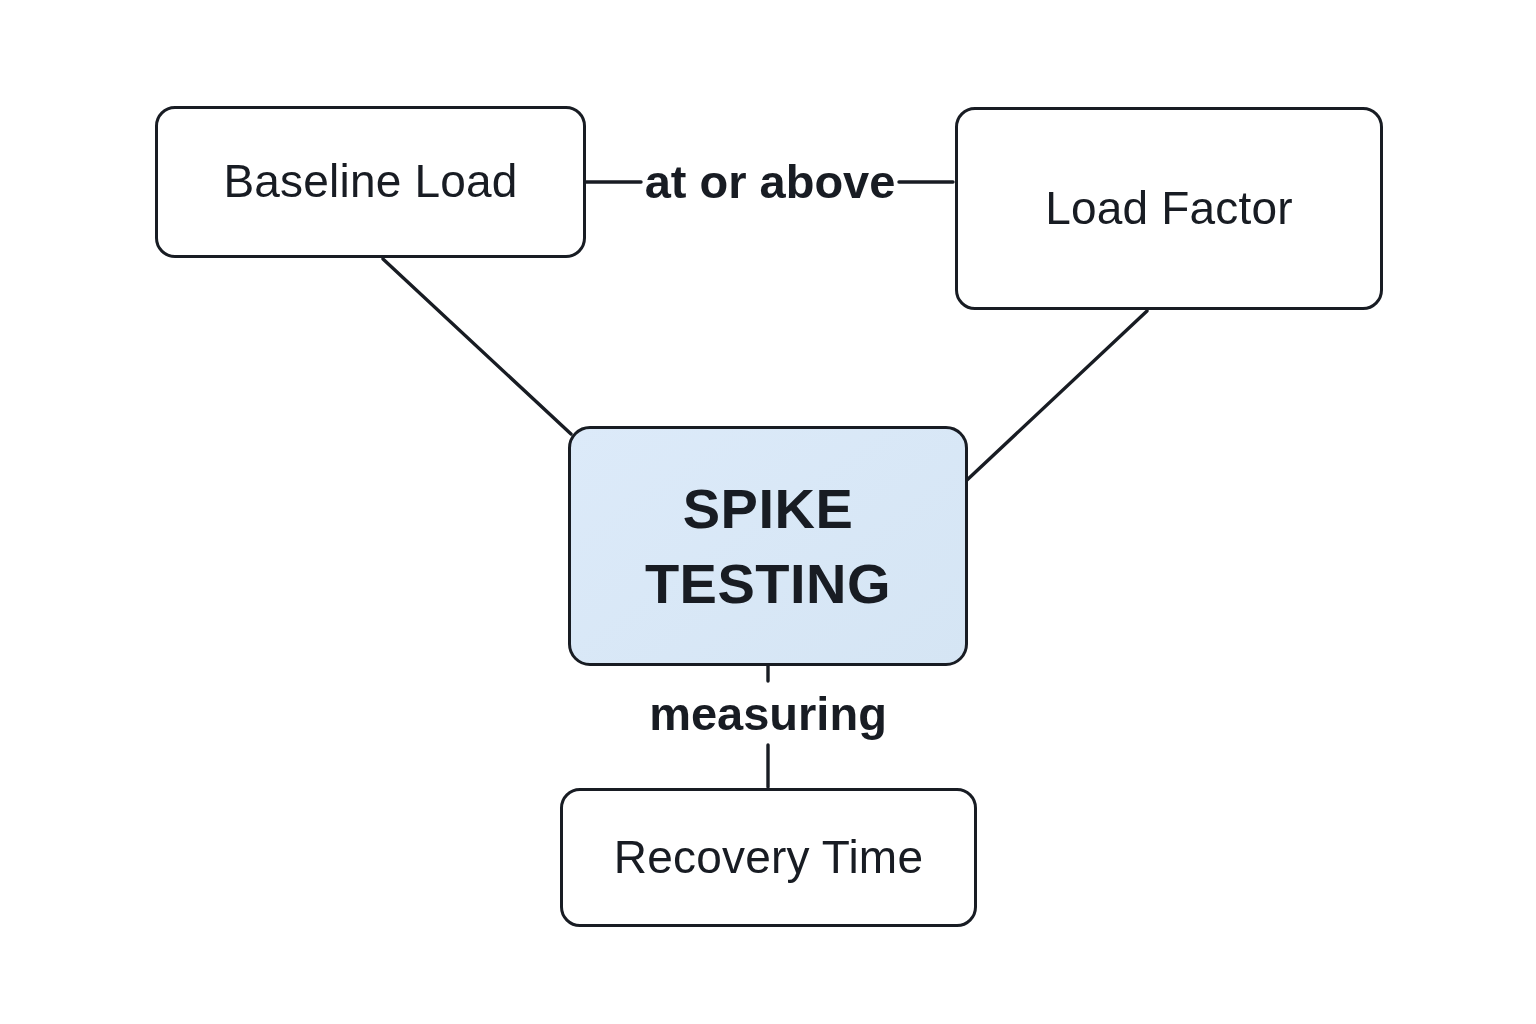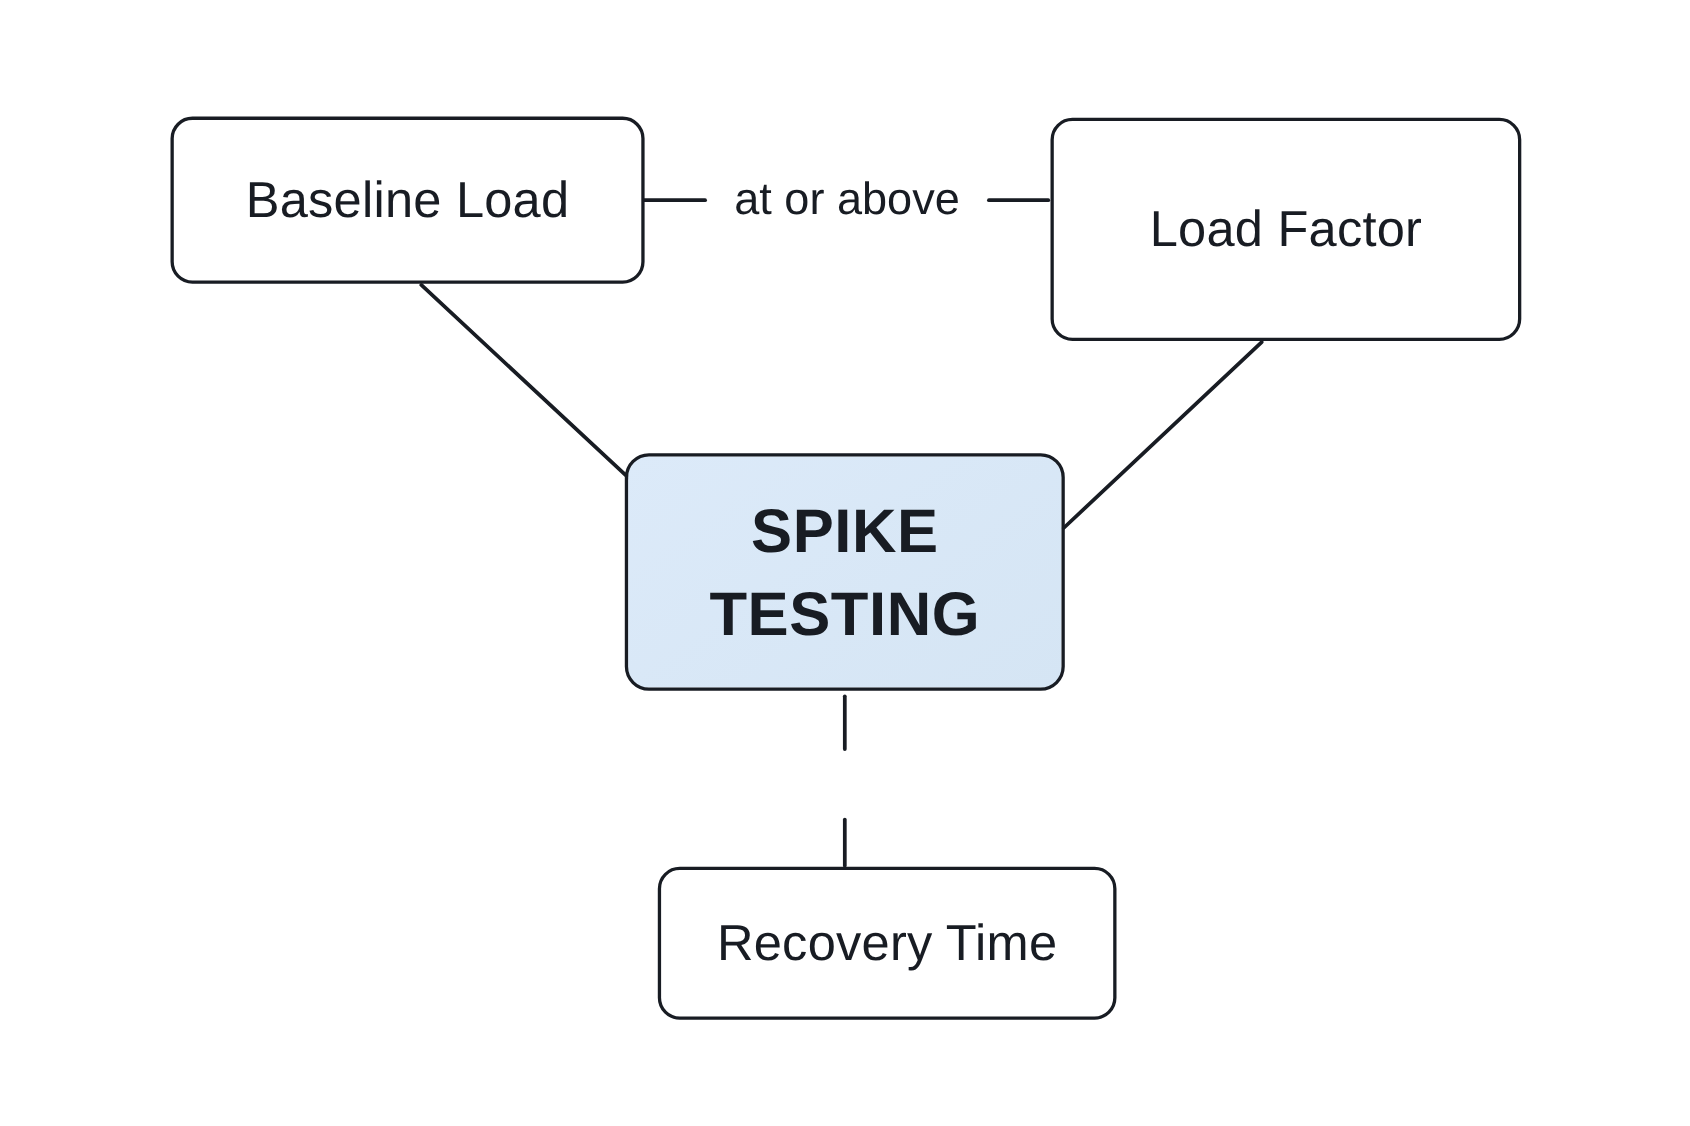--- a/index.html
+++ b/index.html
@@ -63,22 +63,22 @@
     font-size: 56px;
     font-weight: 700;
     line-height: 1.34;
     letter-spacing: 0.5px;
     width: 340px;         
     white-space: normal;
   }
   .edge-label {
     position: absolute;
     transform: translate(-50%, -50%);
-    font-size: 41px;
-    font-weight: 400;
+    font-size: 47px;
+    font-weight: 700;
     white-space: nowrap;
     color: #181c23;
   }
 </style>
 </head>
 <body>
 
 <div class="canvas">
 
   <svg class="edges-svg" viewBox="0 0 1536 1024" xmlns="http://www.w3.org/2000/svg">
@@ -91,24 +91,25 @@
   </svg>
 
   <div class="node" style="left:155px; top:106px; width:431px; height:152px;">
     <div class="node-label">Baseline Load</div>
   </div>
 
   <div class="node" style="left:955px; top:107px; width:428px; height:203px;">
     <div class="node-label">Load Factor</div>
   </div>
 
-  <div class="node node--spike" style="left:568px; top:412px; width:400px; height:216px;">
+  <div class="node node--spike" style="left:568px; top:426px; width:400px; height:240px;">
     <div class="node-label spike-label">SPIKE TESTING</div>
   </div>
 
-  <div class="node" style="left:560px; top:788px; width:417px; height:139px;margin-left:38px;">
+  <div class="node" style="left:560px; top:788px; width:417px; height:139px;">
     <div class="node-label">Recovery Time</div>
   </div>
 
   <div class="edge-label" style="left:770px; top:181px;">at or above</div>
 
+  <div class="edge-label" style="left:768px; top:713px;">measuring</div>
 
 </div>
 
 </body></html>

